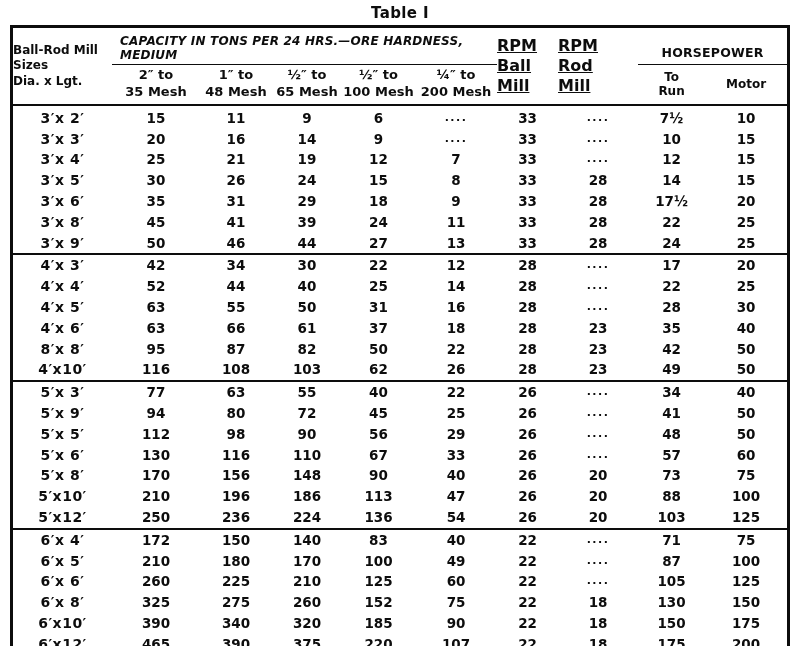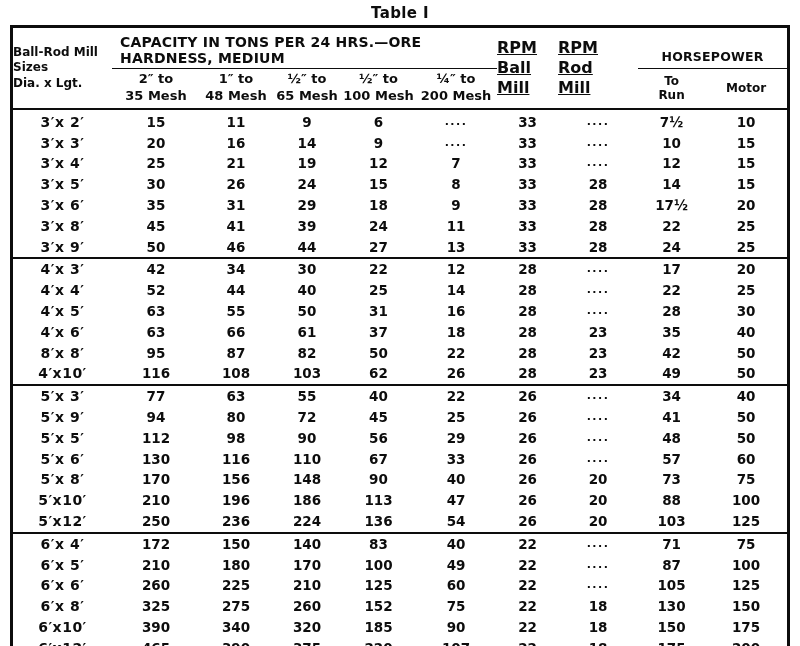--- a/index.html
+++ b/index.html
@@ -38,27 +38,28 @@
   th { font-weight: 700; padding: 0; vertical-align: middle; }
 
   th.sizes {
     font-size: 12px;
     line-height: 1.28;
     white-space: pre-line;
     text-align: left;
   }
   th.cap {
     text-align: left;
-    font-size: 14px;
+    font-size: 12px;
     letter-spacing: 0.2px;
     padding: 6px 2px 2px 8px;
     border-bottom: 1.5px solid #0d0d0d;
     vertical-align: bottom;
     height: 29px;
     box-sizing: border-box;
+    font-style: italic;
   }
   th.rpm {
     font-size: 16px;
     line-height: 1.25;
     white-space: pre-line;
     text-align: left;
     text-decoration: underline;
   }
   th.hp {
     font-size: 12.5px;

